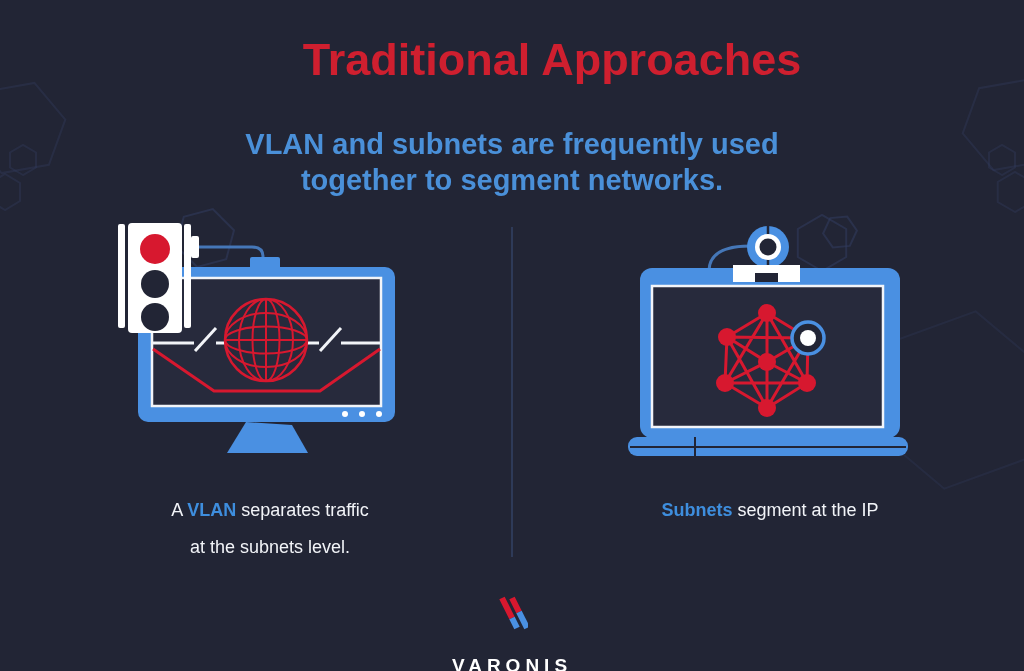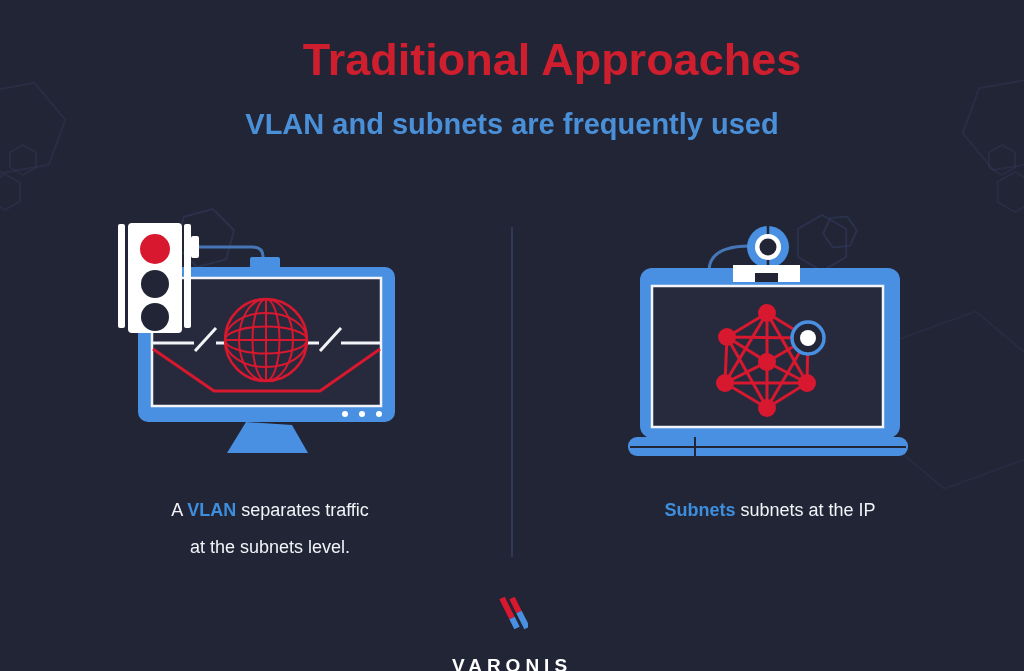--- a/index.html
+++ b/index.html
@@ -7,21 +7,21 @@
     --highlight-blue:#3e8ede; --caption-white:#f2f4f8; --illustration-blue:#4a90e2;
     --illustration-red:#d7182f; --screen-dark:#272a3c; --hexagon-line:#323d5e;
     --divider:#2e3a58; --cable-blue:#4577b8;
   }
   *{margin:0;padding:0;box-sizing:border-box}
   body{font-family:"Liberation Sans",sans-serif;background:#111;}
   .stage{position:relative;width:1024px;height:671px;background:var(--background);overflow:hidden;}
   .bg-hex{position:absolute;left:0;top:0;width:1024px;height:671px;}
   .page-title{position:absolute;left:0;top:34px;width:1024px;text-align:center;
     color:var(--title-red);font-size:45px;font-weight:700;letter-spacing:0px;margin-left:40px;}
-  .subtitle{position:absolute;left:0;top:106px;width:1024px;text-align:center;
+  .subtitle{position:absolute;left:0;top:126px;width:1024px;text-align:center;
     color:var(--subtitle-blue);font-size:29px;font-weight:700;line-height:36px;}
   .divider{position:absolute;left:511px;top:227px;width:2px;height:330px;background:var(--divider);}
   .illus{position:absolute;width:340px;height:260px;}
   .illus.left{left:100px;top:210px;} .illus.right{left:590px;top:210px;}
   .caption{position:absolute;top:492px;width:500px;text-align:center;
     color:var(--caption-white);font-size:18px;line-height:37px;font-weight:400;}
   .caption.left{left:20px;} .caption.right{left:520px;}
   .hl{color:var(--highlight-blue);font-weight:700;}
   .logo{position:absolute;left:0;top:596px;width:1024px;display:flex;align-items:center;justify-content:center;gap:25px;flex-direction:column;}
   .logo-text{color:#ffffff;font-size:19px;font-weight:700;letter-spacing:5px;}
@@ -43,20 +43,21 @@
     <polygon class="hex-faint" points="832.8,247.4 823.1,233.5 830.2,218.1 847.2,216.6 856.9,230.5 849.8,245.9"></polygon>
     <polygon class="hex-dim" points="993.6,170.1 962.7,133.4 979.1,88.2 1026.4,79.9 1057.3,116.6 1040.9,161.8"></polygon>
     <polygon class="hex-dim" points="1002,175 989,167.5 989,152.5 1002,145 1015,152.5 1015,167.5"></polygon>
     <polygon class="hex-dim" points="1015,212 997.7,202 997.7,182 1015,172 1032.3,182 1032.3,202"></polygon>
     <polygon class="hex-xl" points="944.3,488.7 875.4,430.8 891.1,342.1 975.7,311.4 1044.6,369.2 1028.9,457.9"></polygon>
   </svg>
 
   <div class="page-title">Traditional Approaches</div>
   <div class="subtitle">
     <div>VLAN and subnets are frequently used</div>
+    <div>together to segment networks.</div>
   </div>
 
   <div class="divider"></div>
 
   <svg class="illus left" viewBox="0 0 340 260">
     <g>
       <path d="M97,37 H152 Q163,37 163,47 V52" stroke="var(--cable-blue)" stroke-width="3" fill="none"></path>
     </g>
     <g>
       <rect x="150" y="47" width="30" height="12" rx="2" fill="var(--illustration-blue)"></rect>
@@ -137,21 +138,21 @@
         <circle cx="218" cy="128" r="8" fill="#ffffff"></circle>
       </g>
     </g>
   </svg>
 
   <div class="caption left">
     <div><span>A </span><span class="hl">VLAN</span><span> separates traffic</span></div>
     <div>at the subnets level.</div>
   </div>
   <div class="caption right">
-    <div><span class="hl">Subnets</span><span> subnets at the IP</span></div>
+    <div><span class="hl">Subnets</span><span> segment at the IP</span></div>
   </div>
 
   <div class="logo">
     <svg width="32" height="34" viewBox="0 0 32 34">
       <path d="M6,2 L16,22" stroke="var(--illustration-red)" stroke-width="6" fill="none"></path>
       <path d="M16,22 L21,32" stroke="var(--illustration-blue)" stroke-width="6" fill="none"></path>
       <path d="M16,2 L23,16" stroke="var(--illustration-red)" stroke-width="6" fill="none"></path>
       <path d="M23,16 L31,32" stroke="var(--illustration-blue)" stroke-width="6" fill="none"></path>
     </svg>
     <span class="logo-text">VARONIS</span>

